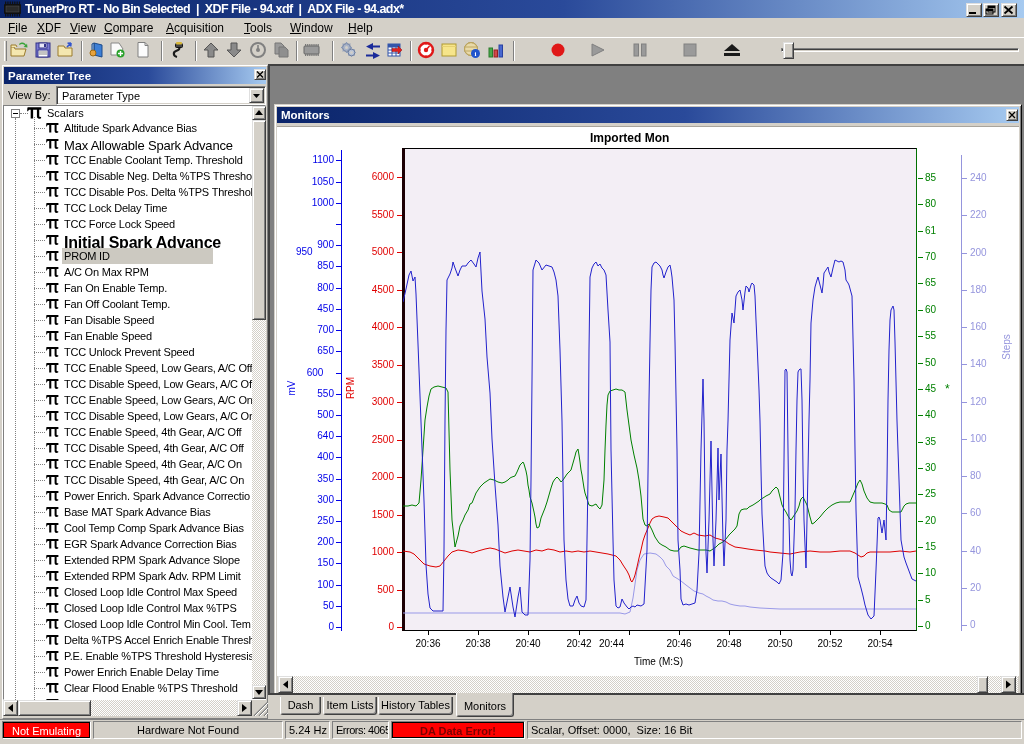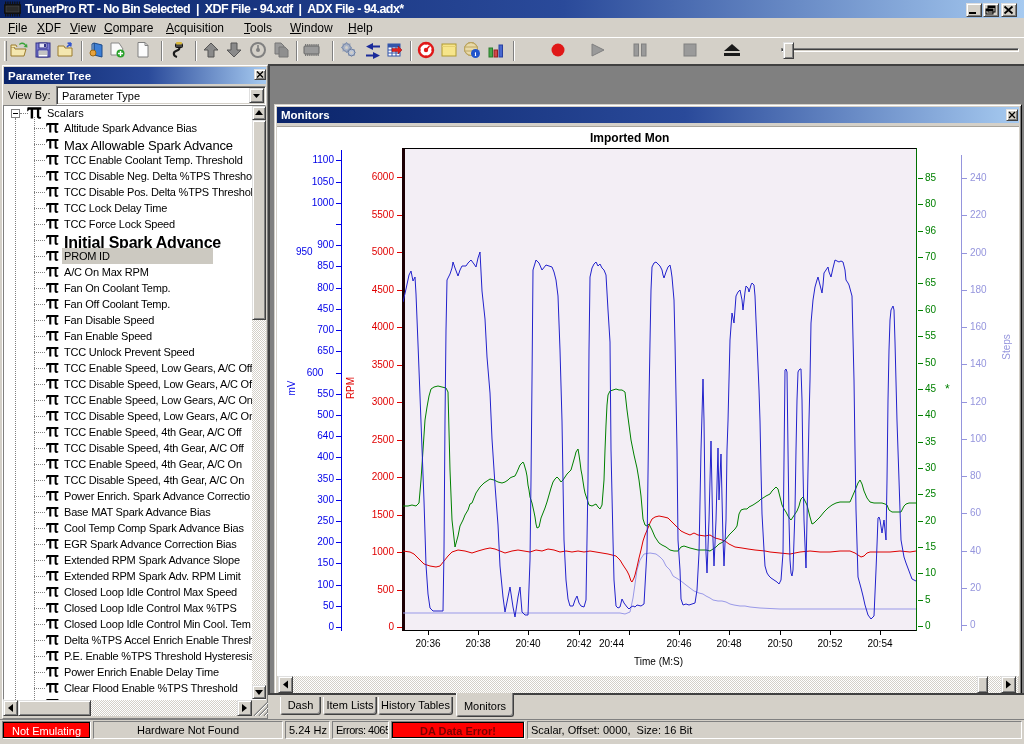--- a/index.html
+++ b/index.html
@@ -291,21 +291,21 @@
 <div class="abs" style="left:60px;top:144px;font-size:11px;letter-spacing:-0.2px;white-space:nowrap;">PROM ID</div>
 <div class="abs" style="left:30px;top:166px;width:11px;border-top:1px dotted #808080;"></div>
 <svg class="abs" style="left:42px;top:160px" width="13" height="11" viewBox="0 0 13 11">
       <use href="#pi" fill="#000"></use>
     </svg>
 <div class="abs" style="left:60px;top:160px;font-size:11px;letter-spacing:-0.2px;white-space:nowrap;">A/C On Max RPM</div>
 <div class="abs" style="left:30px;top:182px;width:11px;border-top:1px dotted #808080;"></div>
 <svg class="abs" style="left:42px;top:176px" width="13" height="11" viewBox="0 0 13 11">
       <use href="#pi" fill="#000"></use>
     </svg>
-<div class="abs" style="left:60px;top:176px;font-size:11px;letter-spacing:-0.2px;white-space:nowrap;">Fan On Coolant Temp.</div>
+<div class="abs" style="left:60px;top:176px;font-size:11px;letter-spacing:-0.2px;white-space:nowrap;">Fan On Enable Temp.</div>
 <div class="abs" style="left:30px;top:198px;width:11px;border-top:1px dotted #808080;"></div>
 <svg class="abs" style="left:42px;top:192px" width="13" height="11" viewBox="0 0 13 11">
       <use href="#pi" fill="#000"></use>
     </svg>
 <div class="abs" style="left:60px;top:192px;font-size:11px;letter-spacing:-0.2px;white-space:nowrap;">Fan Off Coolant Temp.</div>
 <div class="abs" style="left:30px;top:214px;width:11px;border-top:1px dotted #808080;"></div>
 <svg class="abs" style="left:42px;top:208px" width="13" height="11" viewBox="0 0 13 11">
       <use href="#pi" fill="#000"></use>
     </svg>
 <div class="abs" style="left:60px;top:208px;font-size:11px;letter-spacing:-0.2px;white-space:nowrap;">Fan Disable Speed</div>
@@ -565,21 +565,21 @@
 <div class="abs lab" style="left:925px;top:357.5px;color:#008000;">50</div>
 <div class="abs" style="left:918px;top:336.1px;width:5px;height:1px;background:#008000;"></div>
 <div class="abs lab" style="left:925px;top:331.1px;color:#008000;">55</div>
 <div class="abs" style="left:918px;top:309.8px;width:5px;height:1px;background:#008000;"></div>
 <div class="abs lab" style="left:925px;top:304.8px;color:#008000;">60</div>
 <div class="abs" style="left:918px;top:283.4px;width:5px;height:1px;background:#008000;"></div>
 <div class="abs lab" style="left:925px;top:278.4px;color:#008000;">65</div>
 <div class="abs" style="left:918px;top:257.1px;width:5px;height:1px;background:#008000;"></div>
 <div class="abs lab" style="left:925px;top:252.1px;color:#008000;">70</div>
 <div class="abs" style="left:918px;top:230.8px;width:5px;height:1px;background:#008000;"></div>
-<div class="abs lab" style="left:925px;top:225.8px;color:#008000;">96</div>
+<div class="abs lab" style="left:925px;top:225.8px;color:#008000;">61</div>
 <div class="abs" style="left:918px;top:204.4px;width:5px;height:1px;background:#008000;"></div>
 <div class="abs lab" style="left:925px;top:199.4px;color:#008000;">80</div>
 <div class="abs" style="left:918px;top:178.0px;width:5px;height:1px;background:#008000;"></div>
 <div class="abs lab" style="left:925px;top:173.0px;color:#008000;">85</div>
 <div class="abs lab" style="left:945px;top:384px;color:#008000;font-size:12px;">*</div>
 <div class="abs" style="left:961px;top:155px;width:1px;height:476px;background:#9595dd;"></div>
 <div class="abs" style="left:962px;top:625.0px;width:5px;height:1px;background:#9595dd;"></div>
 <div class="abs lab" style="left:970px;top:620.0px;color:#9595dd;">0</div>
 <div class="abs" style="left:962px;top:587.8px;width:5px;height:1px;background:#9595dd;"></div>
 <div class="abs lab" style="left:970px;top:582.8px;color:#9595dd;">20</div>

